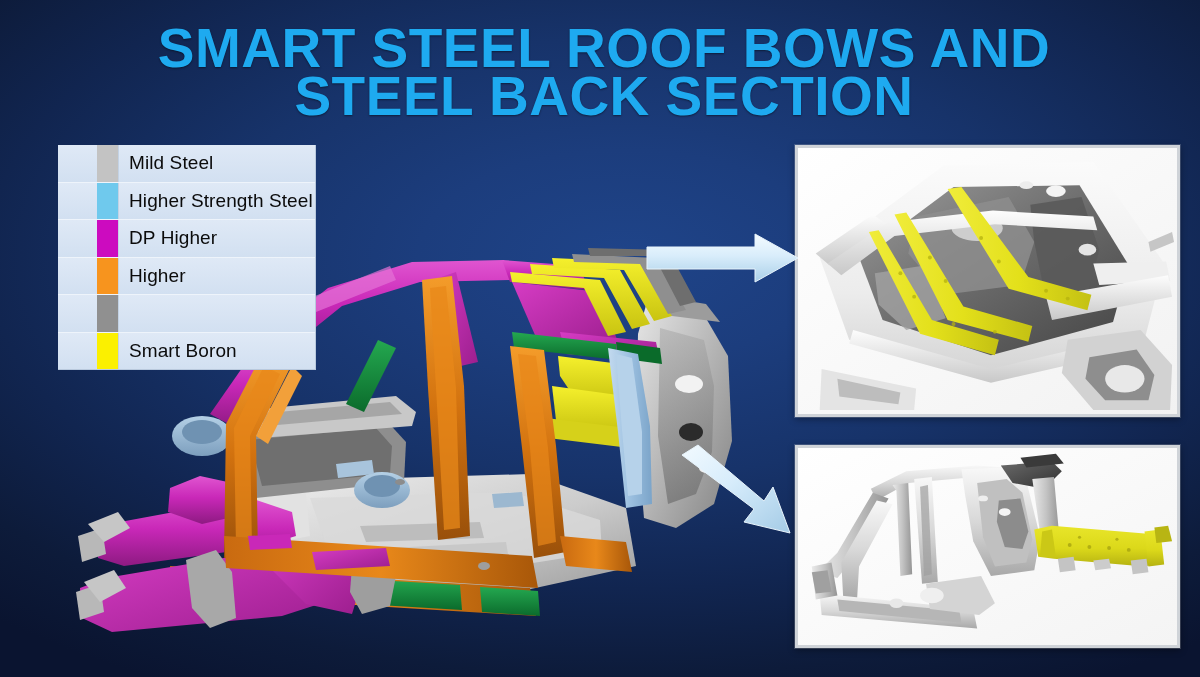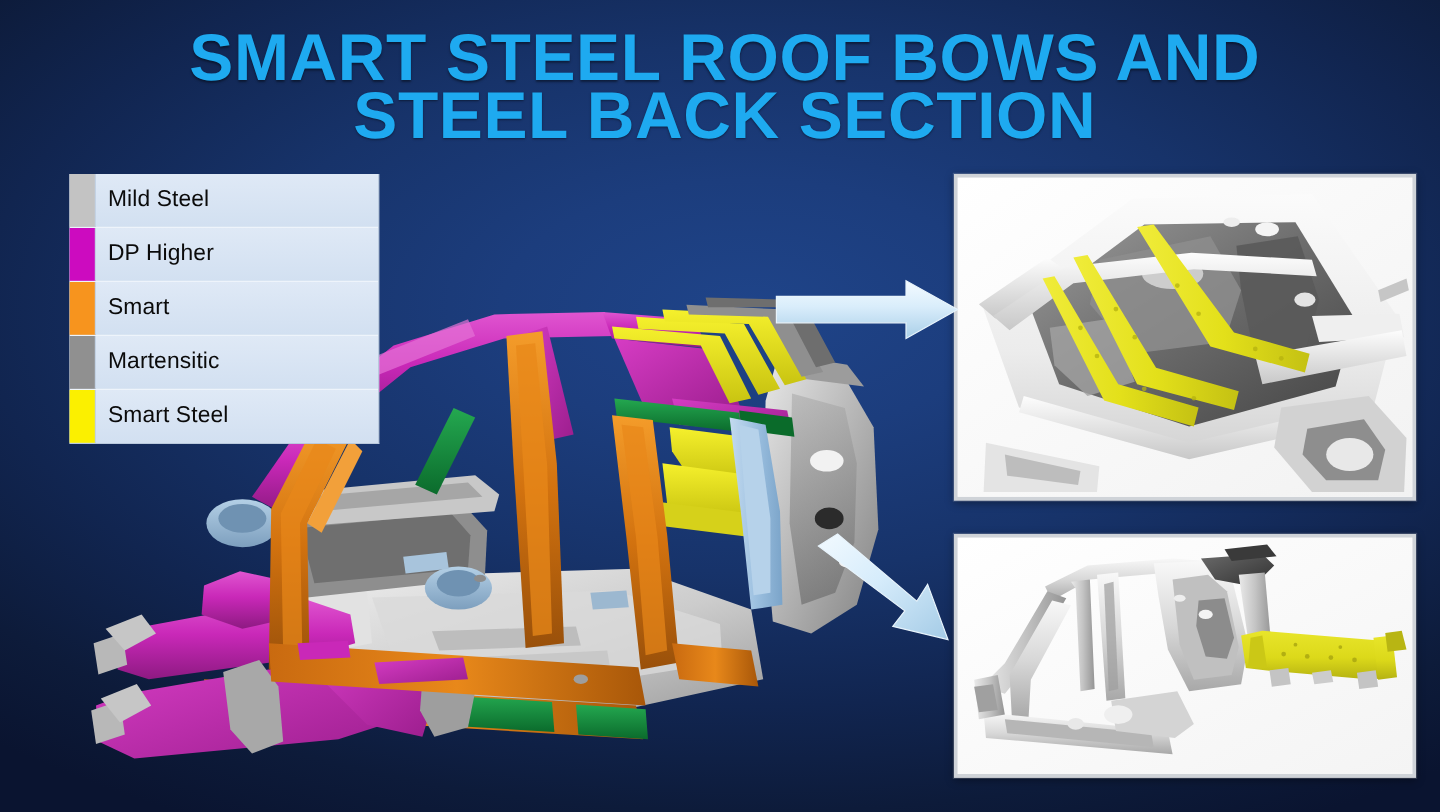--- a/index.html
+++ b/index.html
@@ -56,20 +56,21 @@
     z-index: 40;
     display: flex;
     flex-direction: column;
   }
   .legend-row {
     flex: 1 1 0;
     display: flex;
     align-items: stretch;
     border-bottom: 1px solid #eef4fb;
     background: linear-gradient(180deg, #dfe9f6 0%, #d2e0f1 100%);
+    padding-left: 39px;
   }
   .legend-row:last-child { border-bottom: none; }
   .legend-swatch {
     width: 22px;
     flex: 0 0 22px;
     border-right: 1px solid #c3d2e4;
   }
   .legend-label {
     flex: 1 1 auto;
     display: flex;
@@ -259,39 +260,42 @@
     </svg>
   </div>
 
   <div id="legend">
 
     <div class="legend-row">
       <div class="legend-swatch" style="background:#c3c3c3"></div>
       <div class="legend-label">Mild Steel</div>
     </div>
 
+    <div class="legend-row">
+      <div class="legend-swatch" style="background:#6fc9ed"></div>
+      <div class="legend-label">Higher Strength Steel</div>
+    </div>
 
     <div class="legend-row">
       <div class="legend-swatch" style="background:#cc0bbf"></div>
       <div class="legend-label">DP Higher</div>
     </div>
 
     <div class="legend-row">
       <div class="legend-swatch" style="background:#f7941e"></div>
-      <div class="legend-label">Smart</div>
+      <div class="legend-label">Higher</div>
     </div>
 
     <div class="legend-row">
       <div class="legend-swatch" style="background:#909090"></div>
-      <div class="legend-label">Martensitic</div>
     </div>
 
     <div class="legend-row">
       <div class="legend-swatch" style="background:#fbf000"></div>
-      <div class="legend-label">Smart Steel</div>
+      <div class="legend-label">Smart Boron</div>
     </div>
 
   </div>
 
   <div class="arrow" id="arrow-roof">
     <svg viewBox="0 0 155 52" preserveAspectRatio="none">
       <defs>
         <linearGradient id="arrGrad1" x1="0" y1="0" x2="0" y2="1">
           <stop offset="0" stop-color="#f4fbff"></stop>
           <stop offset="0.45" stop-color="#d9edfb"></stop>

